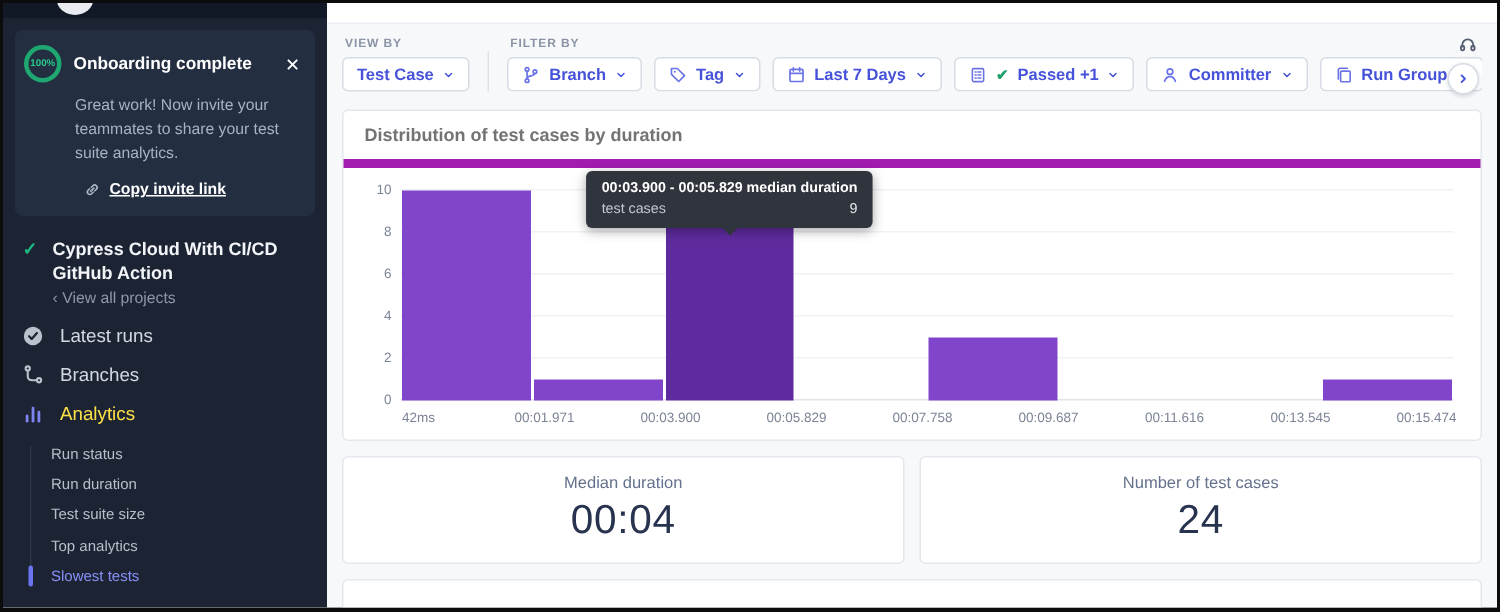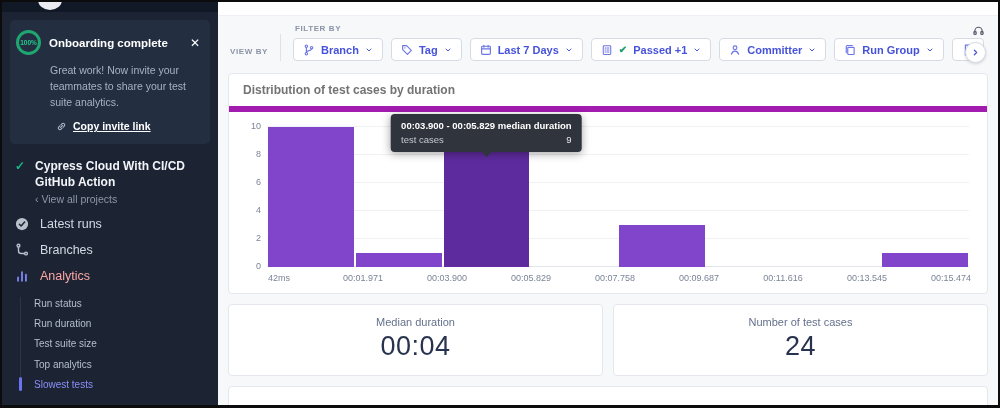--- a/index.html
+++ b/index.html
@@ -26,21 +26,21 @@
   .onboard-link .lbl{text-decoration:underline;}
   .onboard-link svg{color:#aeb6c4;}
   .project{display:flex;gap:10px;margin:15px 10px 0 13px;}
   .pcheck{color:#1db882;font-size:12px;font-weight:bold;line-height:1.2;}
   .pname{font-size:12px;font-weight:700;color:#f2f4f8;line-height:1.3;}
   .viewall{margin-top:3px;font-size:10.5px;color:#8d97a8;font-weight:400;cursor:pointer;}
   .nav{margin-top:6px;}
   .nav-item{display:flex;align-items:center;gap:11px;padding:6px 10px 6px 13px;font-size:12.5px;color:#d3d9e3;cursor:pointer;}
   .nav-item svg{flex-shrink:0;}
   .nav-item .ic{color:#b9c1cc;display:flex;}
-  .nav-item.active{color:#fca5a5;}
+  .nav-item.active{color:#fde047;}
   .nav-item.active .ic{color:#7d84f2;}
   .sublist{position:relative;margin-top:4px;padding-left:32px;}
   .sublist::before{content:'';position:absolute;left:18px;top:4px;bottom:6px;width:1px;background:#2b3547;}
   .subitem{position:relative;font-size:10px;color:#b6bfcc;padding:4.6px 0;cursor:pointer;}
   .subitem.active{color:#8a90f8;}
   .subitem.active::before{content:'';position:absolute;left:-15px;top:3px;width:3px;height:14px;background:#6a74f0;border-radius:2px;}
   
   .main{flex:1;display:flex;flex-direction:column;background:#f7f8fa;position:relative;overflow:hidden;}
   .main-top{height:14px;background:#fff;border-bottom:1px solid #eef0f5;flex-shrink:0;}
   .support-btn{position:absolute;top:21px;right:13px;color:#555e6e;cursor:pointer;}
@@ -168,20 +168,26 @@
       <svg width="13" height="13" viewBox="0 0 16 16" fill="none" stroke="currentColor" stroke-width="1.5" stroke-linecap="round" stroke-linejoin="round">
         <path d="M3.5 10V8.5a4.5 4.5 0 0 1 9 0V10"></path>
           <rect x="2.4" y="9.3" width="2.7" height="3.6" rx="1"></rect>
           <rect x="10.9" y="9.3" width="2.7" height="3.6" rx="1"></rect>
       </svg>
     </div>
 
     <div class="filterbar">
       <div class="fgroup">
         <div class="glabel">VIEW BY</div>
+        <button class="btn">
+          <span>Test Case</span>
+          <svg class="chev" width="8" height="8" viewBox="0 0 16 16" fill="none" stroke="currentColor" stroke-width="2" stroke-linecap="round" stroke-linejoin="round">
+              <path d="M4 6l4 4 4-4"></path>
+            </svg>
+        </button>
       </div>
 
       <div class="vdiv"></div>
 
       <div class="fgroup grow">
         <div class="glabel">FILTER BY</div>
         <div class="btnrow">
 
           <button class="btn">
             <svg width="12" height="12" viewBox="0 0 16 16" fill="none" stroke="currentColor" stroke-width="1.5" stroke-linecap="round" stroke-linejoin="round">

